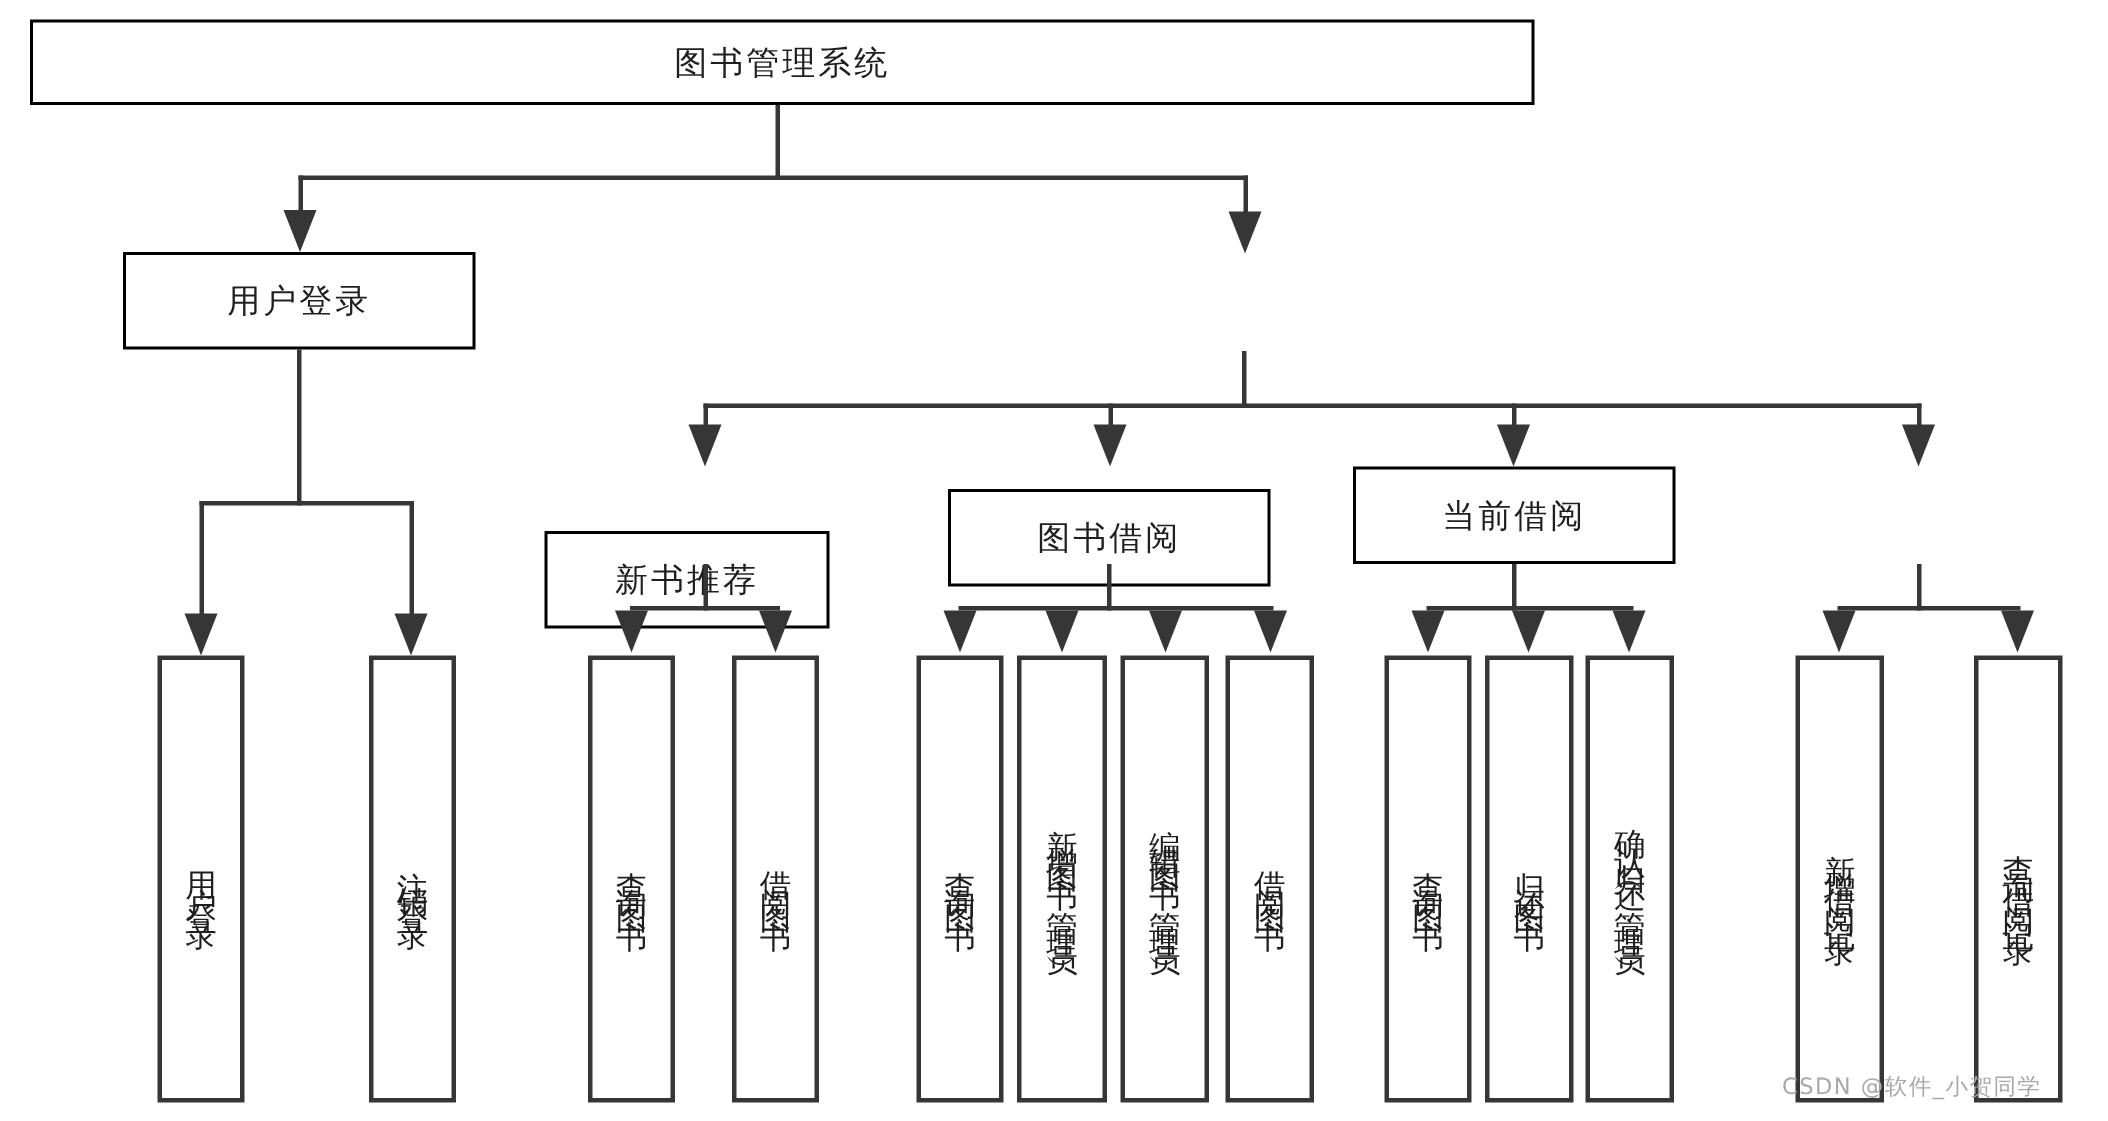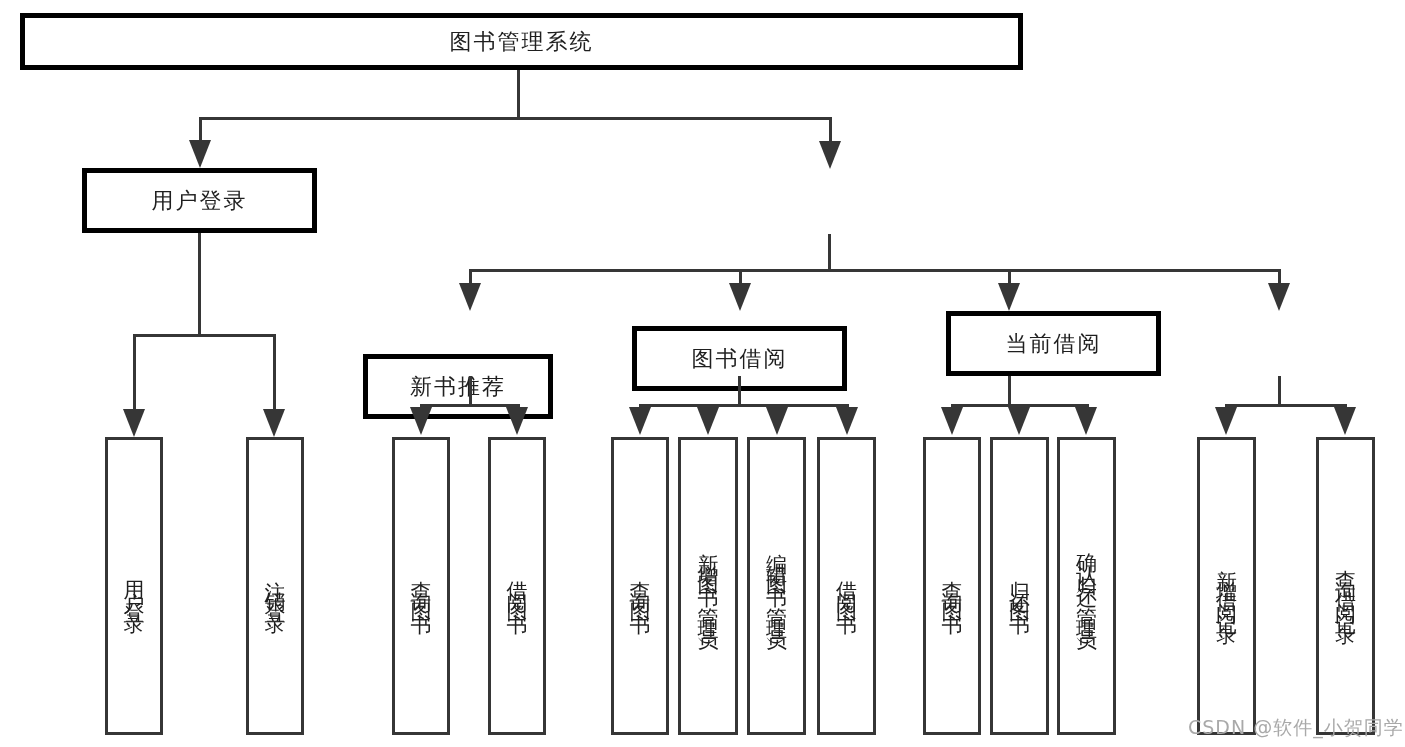--- a/index.html
+++ b/index.html
@@ -8,21 +8,21 @@
     width: 1405px;
     height: 747px;
     background: #ffffff;
     overflow: hidden;
     font-family: "DejaVu Sans", "Liberation Sans", sans-serif;
   }
   
   .box {
     position: absolute;
     box-sizing: border-box;
-    border: 5px solid #000000;
+    border: 2px solid #000000;
     background: #ffffff;
     display: flex;
     align-items: center;
     justify-content: center;
     font-size: 22px;
     letter-spacing: 2px;
     color: #1f1f1f;
     white-space: nowrap;
   }
   
@@ -53,21 +53,21 @@
     position: absolute;
     width: 0; height: 0;
     border-left: 11px solid transparent;
     border-right: 11px solid transparent;
     border-top: 28px solid #363636;
   }
   .watermark {
     position: absolute;
     left: 1188px;
     top: 715px;
-    font-size: 19px;
+    font-size: 15px;
     color: #a9a9a9;
     letter-spacing: 1px;
     z-index: 6;
     white-space: nowrap;
   }
 </style>
 </head>
 <body>
 
 <div class="canvas">
@@ -96,21 +96,21 @@
   <div class="ar" style="left:459px; top:283px;"></div>
   <div class="vl" style="left:739px; top:269px; height:18px;"></div>
   <div class="ar" style="left:729px; top:283px;"></div>
   <div class="vl" style="left:1008px; top:269px; height:18px;"></div>
   <div class="ar" style="left:998px; top:283px;"></div>
   <div class="vl" style="left:1278px; top:269px; height:18px;"></div>
   <div class="ar" style="left:1268px; top:283px;"></div>
 
   <div class="box" style="left:363px; top:311px; width:190px; height:65px;margin-top:43px;">新书推荐</div>
   <div class="box" style="left:632px; top:326px; width:215px; height:65px;">图书借阅</div>
-  <div class="box" style="left:902px; top:311px; width:215px; height:65px;margin-left:44px;">当前借阅</div>
+  <div class="box" style="left:902px; top:311px; width:215px; height:65px;">当前借阅</div>
 
   <div class="vl" style="left:469px; top:376px; height:31px;"></div>
   <div class="hl" style="left:420px; top:404px; width:100px;"></div>
   <div class="ar" style="left:410px; top:407px;"></div>
   <div class="ar" style="left:506px; top:407px;"></div>
 
   <div class="vl" style="left:738px; top:376px; height:31px;"></div>
   <div class="hl" style="left:639px; top:404px; width:210px;"></div>
   <div class="ar" style="left:629px; top:407px;"></div>
   <div class="ar" style="left:697px; top:407px;"></div>

